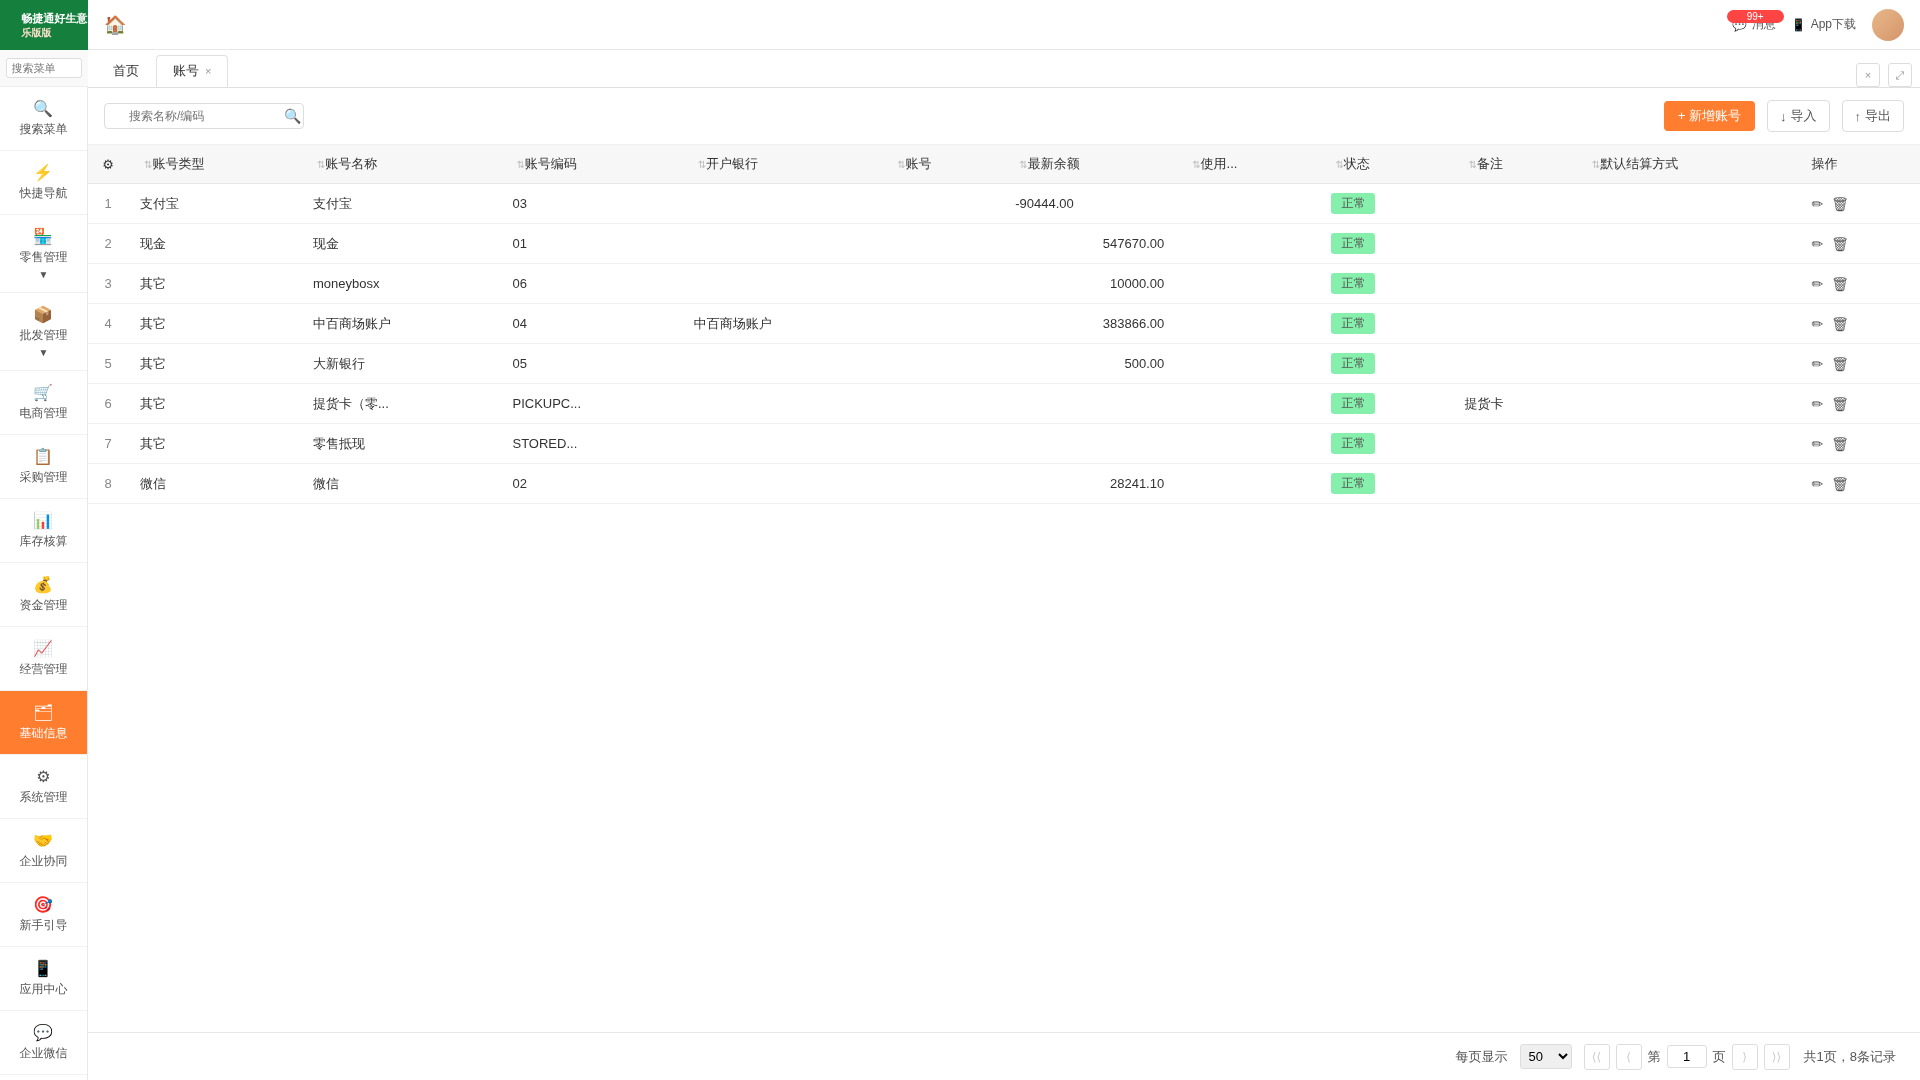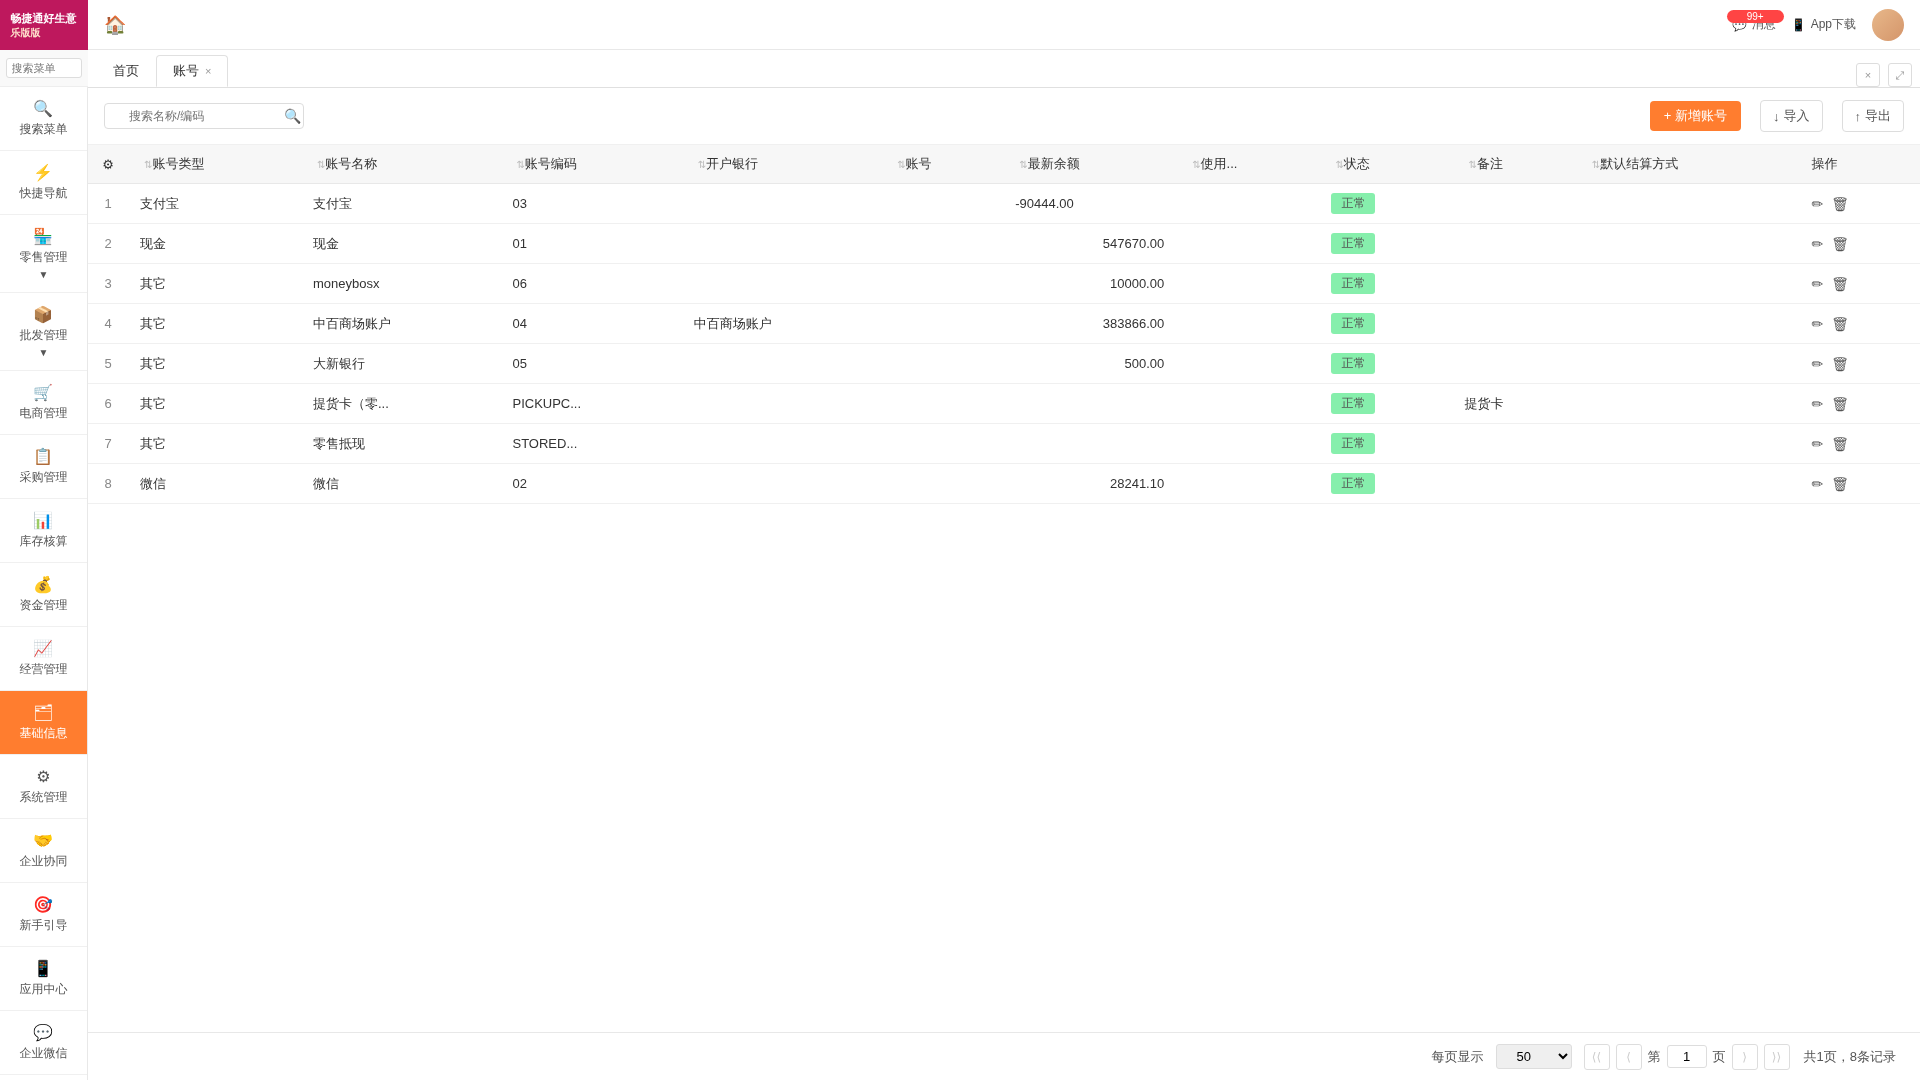--- a/index.html
+++ b/index.html
@@ -12,24 +12,24 @@
       border-right: 1px solid #e8e8e8;
       display: flex;
       flex-direction: column;
       align-items: center;
       padding-top: 0;
       flex-shrink: 0;
     }
     .sidebar-logo {
       width: 88px;
       height: 50px;
-      background: #be185d;
-      display: flex;
-      align-items: center;
-      justify-content: center;
+      background: #15803d;
+      display: flex;
+      align-items: center;
+      justify-content: flex-end;
       color: #fff;
       font-size: 11px;
       font-weight: bold;
     }
     .sidebar-search {
       width: 88px;
       padding: 8px 6px;
       background: #f9f9f9;
       border-bottom: 1px solid #eee;
     }
@@ -139,21 +139,21 @@
     }
     .search-box input {
       border: none;
       outline: none;
       font-size: 12px;
       flex: 1;
       color: #999;
       margin-left: 16px;
     }
     .search-icon { color: #999; font-size: 14px; cursor: pointer; }
-    .action-btns { display: flex; align-items: center; gap: 19px; }
+    .action-btns { display: flex; align-items: center; gap: 12px; }
     .btn-primary {
       background: #ff7d2f;
       color: #fff;
       border: none;
       border-radius: 4px;
       padding: 6px 14px;
       font-size: 13px;
       cursor: pointer;
       display: flex;
       align-items: center;
@@ -217,21 +217,21 @@
       padding: 0 24px;
       gap: 12px;
       background: #fff;
       flex-shrink: 0;
       font-size: 13px;
       color: #555;
     }
     .page-size-select {
       border: 1px solid #ddd;
       border-radius: 3px;
-      padding: 3px 16px;
+      padding: 3px 4px;
       font-size: 13px;
     }
     .page-nav { display: flex; align-items: center; gap: 6px; }
     .page-nav-btn {
       width: 26px; height: 26px;
       border: 1px solid #ddd;
       border-radius: 3px;
       background: #fff;
       cursor: pointer;
       display: flex; align-items: center; justify-content: center;

